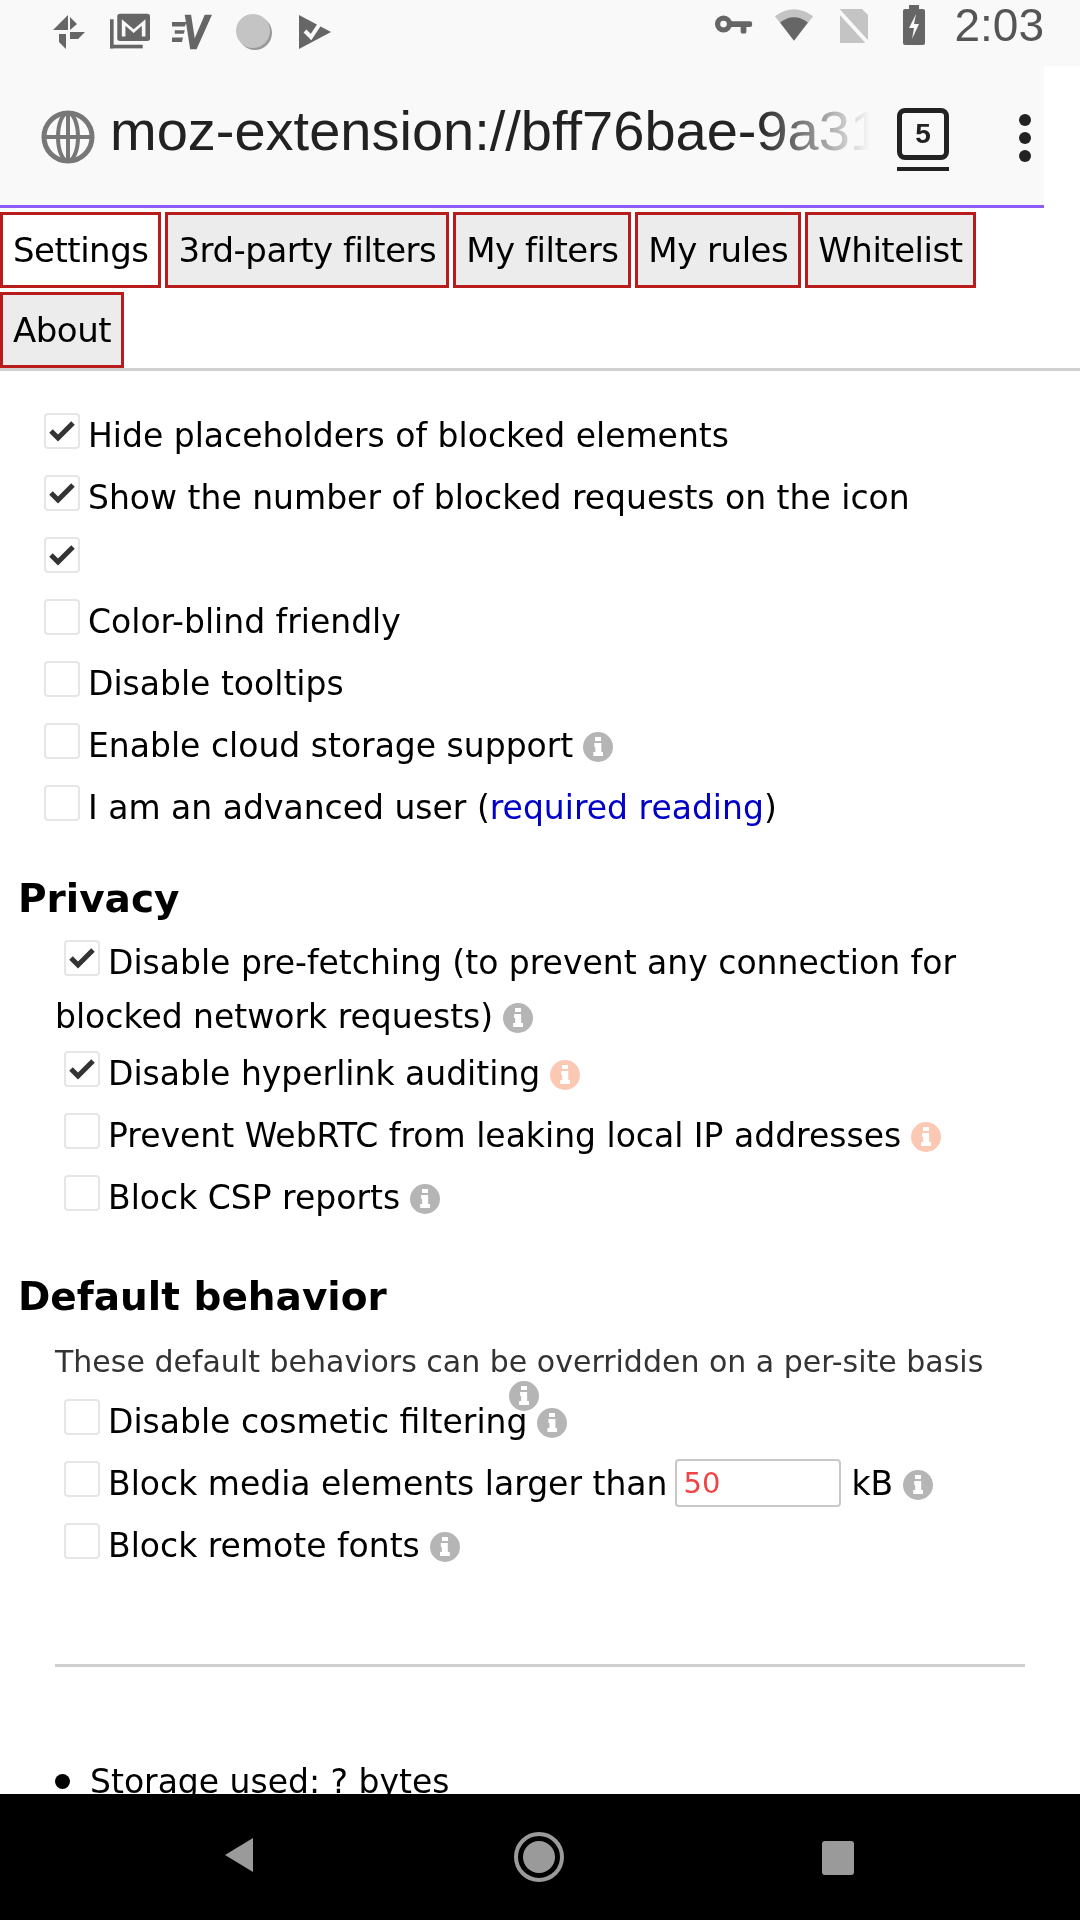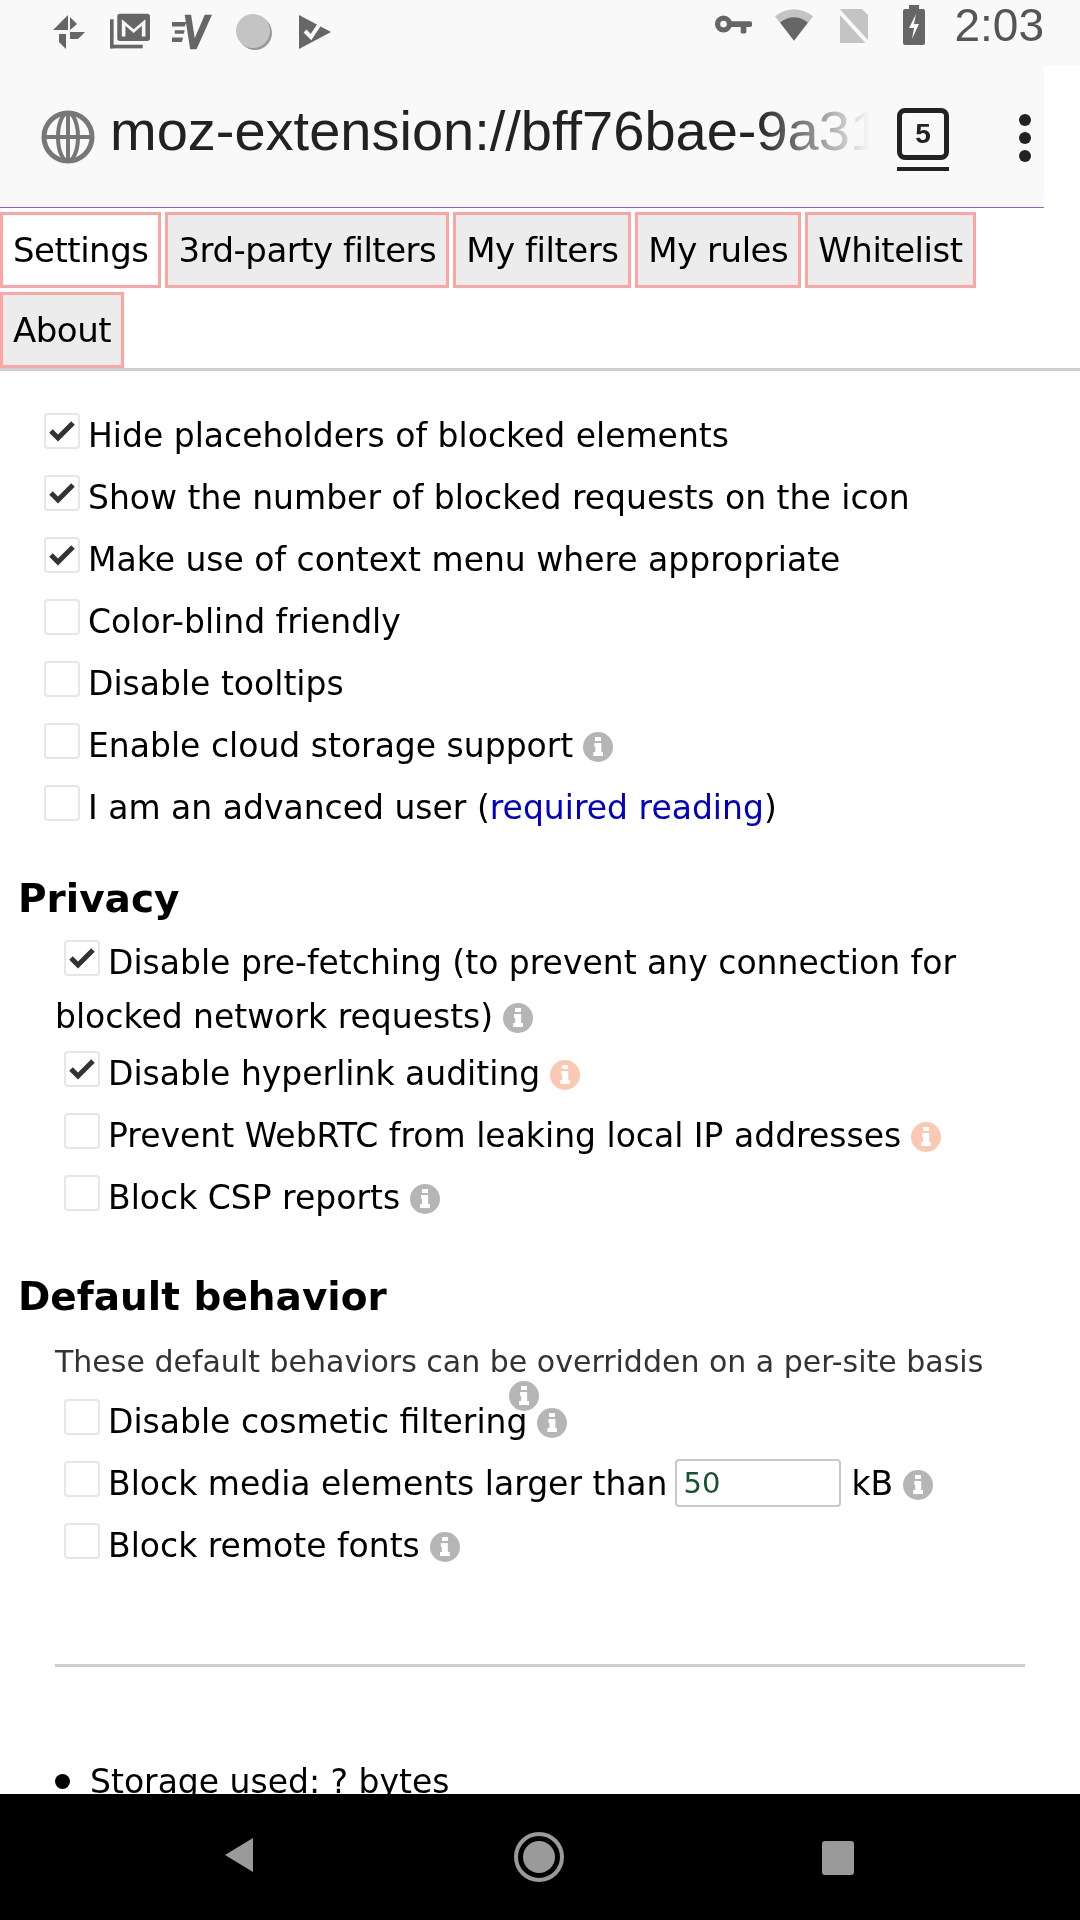--- a/index.html
+++ b/index.html
@@ -7,49 +7,49 @@
   body { font-family: "DejaVu Sans", sans-serif; color: #000; position: relative; }
 
   
   .statusbar { position: absolute; top: 0; left: 0; width: 1080px; height: 66px; background: #f9f9f9; }
   .sb-left { position: absolute; left: 48px; top: 10px; display: flex; gap: 22px; align-items: center; height: 44px; }
   .sb-right { position: absolute; right: 36px; top: 0; display: flex; gap: 20px; align-items: center; height: 50px; }
   .sb-icon { width: 40px; height: 40px; display: flex; align-items: center; justify-content: center; }
   .sb-time { font-family: "Liberation Sans", sans-serif; font-size: 46px; color: #555; letter-spacing: 0px; }
 
   
-  .urlbar { position: absolute; top: 66px; left: 0; width: 1044px; height: 142px; background: #f9f9f9; border-bottom: 1px solid #8b5cf6; }
+  .urlbar { position: absolute; top: 66px; left: 0; width: 1044px; height: 142px; background: #f9f9f9; border-bottom: 3px solid #8b5cf6; }
   .globe { position: absolute; left: 40px; top: 43px; width: 56px; height: 56px; }
   .url-text { position: absolute; left: 110px; top: 32px; font-family: "Liberation Sans", sans-serif; font-size: 56px; color: #222; white-space: nowrap; width: 760px; overflow: hidden; 
     -webkit-mask-image: linear-gradient(to right, #000 85%, transparent 100%); mask-image: linear-gradient(to right, #000 85%, transparent 100%); }
   .tabs-count { position: absolute; left: 897px; top: 42px; width: 52px; height: 52px; border: 5px solid #222; border-radius: 8px; font-family: "Liberation Sans", sans-serif; font-weight: bold; font-size: 28px; display: flex; align-items: center; justify-content: center; color: #222; }
   .tabs-count-underline { position: absolute; left: 897px; top: 101px; width: 52px; height: 4px; background: #222; }
   .overflow-menu { position: absolute; left: 1010px; top: 48px; width: 30px; height: 48px; display: flex; flex-direction: column; justify-content: space-between; align-items: center; }
   .overflow-menu span { width: 12px; height: 12px; border-radius: 50%; background: #222; display: block; }
 
   
   .pagetabs { position: absolute; top: 212px; left: 0; width: 1080px; }
   .tabrow { display: flex; gap: 4px; margin-bottom: 4px; }
-  .tab { background: #ececec; border: 3px solid #fca5a5; height: 76px; padding: 0 10px; font-size: 34px; display: flex; align-items: center; color: #000; font-family: "DejaVu Sans", sans-serif; letter-spacing: -0.5px; }
+  .tab { background: #ececec; border: 3px solid #b91c1c; height: 76px; padding: 0 10px; font-size: 34px; display: flex; align-items: center; color: #000; font-family: "DejaVu Sans", sans-serif; letter-spacing: -0.5px; }
   .tab.active { background: #fff; }
   .tabs-divider { position: absolute; top: 368px; left: 0; width: 1080px; height: 3px; background: #d0d0d0; }
 
   
   .content { position: absolute; top: 404px; left: 0; width: 1080px; }
   .opt { position: relative; height: 62px; font-size: 33px; display: flex; align-items: center; white-space: nowrap; }
   .cb { width: 36px; height: 36px; border: 2px solid #e6e6e6; border-radius: 4px; background: #fff; display: inline-flex; align-items: center; justify-content: center; margin-right: 8px; flex: none; position: relative; top: -4px; }
   .cb svg { width: 28px; height: 24px; }
   .info { display: inline-block; width: 30px; height: 30px; border-radius: 50%; background: #b5b5b5; margin-left: 10px; position: relative; top: 2px; flex: none; }
   .info.warn { background: #fbc9b3; }
   .info::before { content: ""; position: absolute; left: 12px; top: 5px; width: 6px; height: 4px; background: #fff; }
   .info::after { content: ""; position: absolute; left: 10px; top: 11px; width: 10px; height: 13px; background: #fff; clip-path: polygon(10% 0, 80% 0, 80% 70%, 100% 70%, 100% 100%, 0 100%, 0 70%, 20% 70%, 20% 30%, 10% 30%); }
   .link { color: #0000c8; }
   h2 { font-size: 39px; font-weight: bold; position: absolute; left: 18px; font-family: "DejaVu Sans", sans-serif; }
   .desc { font-size: 30px; color: #333; white-space: nowrap; display: flex; align-items: center; }
-  .numinput { width: 166px; height: 48px; border: 2px solid #c8c8c8; border-radius: 4px; font-size: 29px; padding: 6px 6px; margin: 0 10px 0 8px; font-family: "DejaVu Sans", sans-serif; color: #14532d; background: #fff; }
+  .numinput { width: 166px; height: 48px; border: 2px solid #c8c8c8; border-radius: 4px; font-size: 29px; padding: 6px 6px; margin: 0 10px 0 8px; font-family: "DejaVu Sans", sans-serif; color: #ef4444; background: #fff; }
   .hr { position: absolute; left: 55px; width: 970px; height: 3px; background: #cfcfcf; top: 1664px; }
   .storage { position: absolute; left: 55px; top: 1762px; font-size: 33px; display: flex; align-items: center; white-space: nowrap; }
   .bullet { width: 15px; height: 15px; border-radius: 50%; background: #000; margin-right: 20px; display: inline-block; }
 
   
   .navbar { position: absolute; left: 0; top: 1794px; width: 1080px; height: 126px; background: #000; }
   .nav-back { position: absolute; left: 225px; top: 44px; width: 0; height: 0; border-top: 17px solid transparent; border-bottom: 17px solid transparent; border-right: 28px solid #9a9a9a; }
   .nav-home { position: absolute; left: 514px; top: 38px; width: 50px; height: 50px; border-radius: 50%; border: 4px solid #9a9a9a; }
   .nav-home::after { content: ""; position: absolute; left: 5px; top: 5px; width: 32px; height: 32px; border-radius: 50%; background: #9a9a9a; }
   .nav-recent { position: absolute; left: 822px; top: 47px; width: 32px; height: 34px; border-radius: 3px; background: #9a9a9a; }
@@ -173,21 +173,20 @@
           </svg>
         </span>
       <span>Show the number of blocked requests on the icon</span>
     </div>
     <div class="opt">
       <span class="cb">
           <svg viewBox="0 0 28 24">
             <path d="M3 12 L10 19 L25 4" stroke="#333" stroke-width="5" fill="none"></path>
           </svg>
         </span>
-      <span>Make use of context menu where appropriate</span>
     </div>
     <div class="opt">
       <span class="cb"></span>
       <span>Color-blind friendly</span>
     </div>
     <div class="opt">
       <span class="cb"></span>
       <span>Disable tooltips</span>
     </div>
     <div class="opt">

